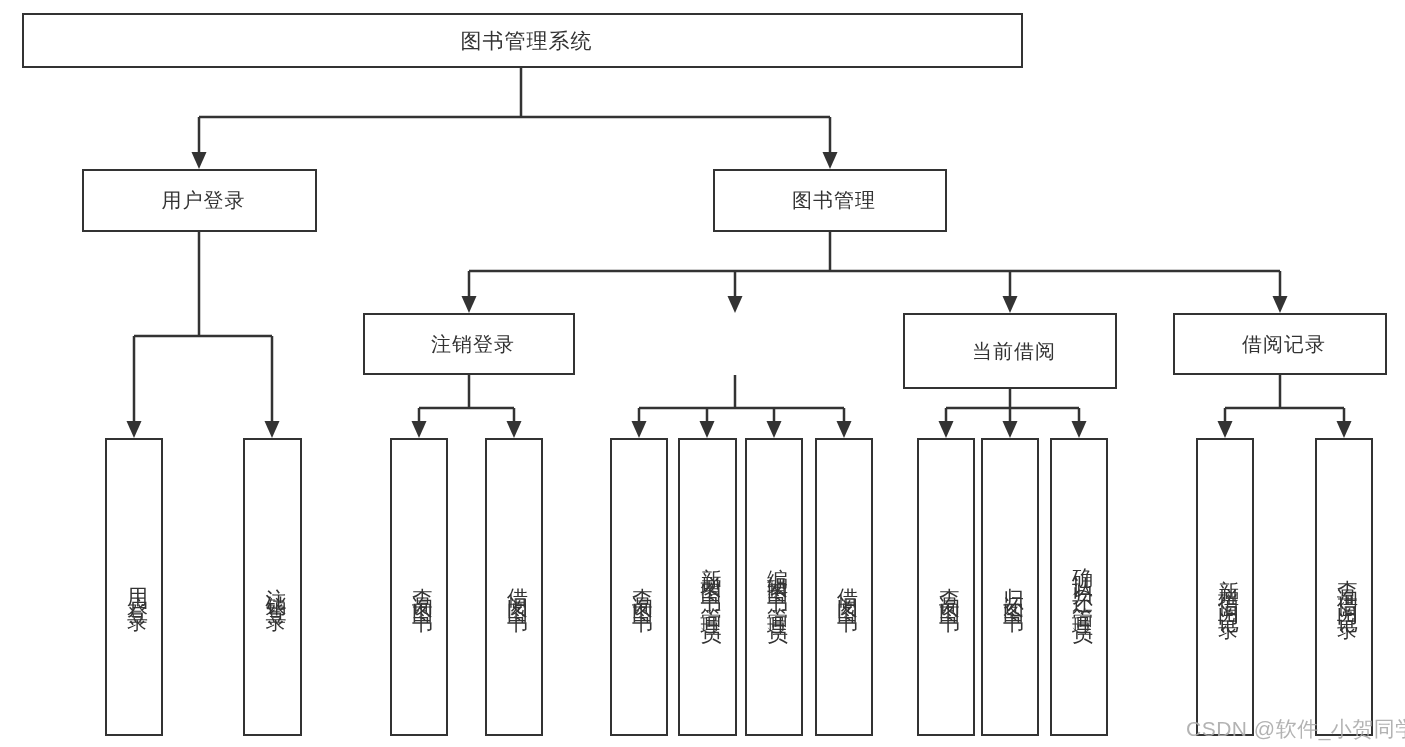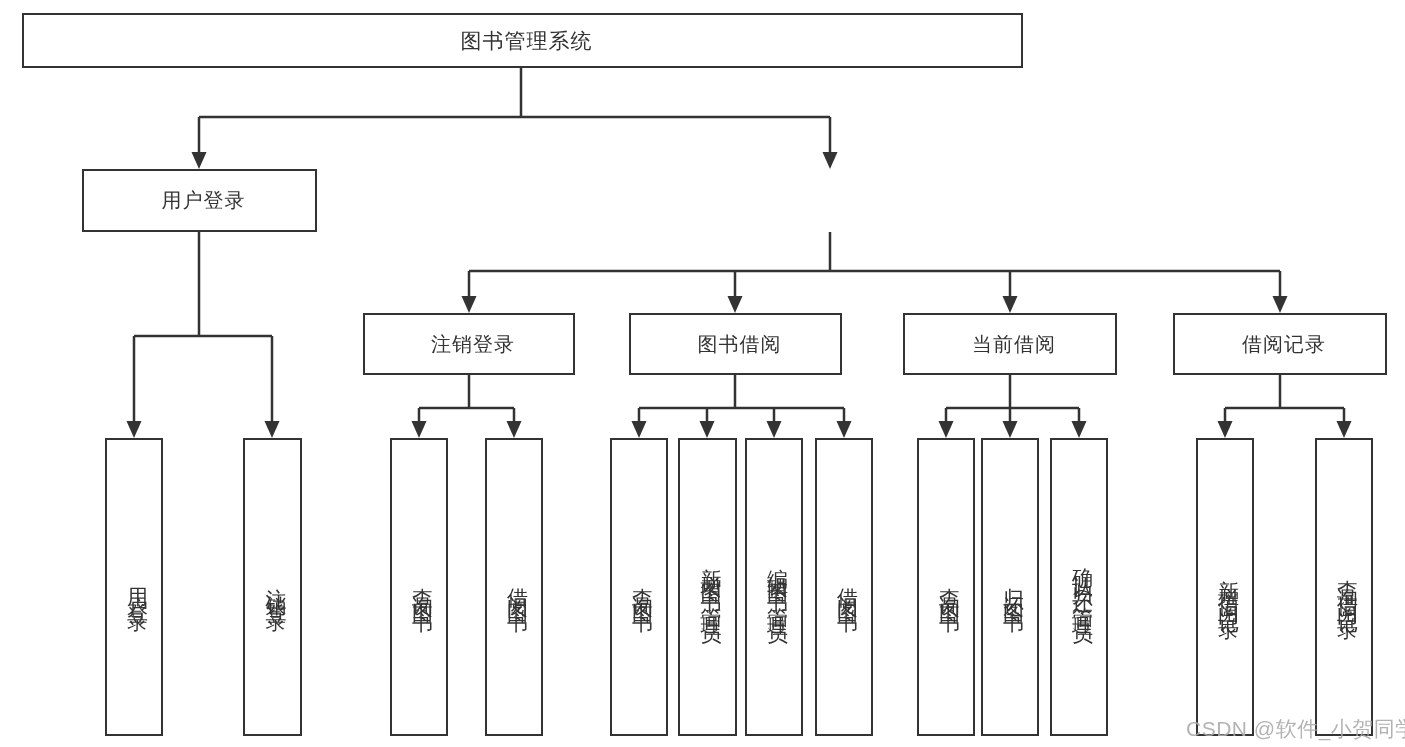--- a/index.html
+++ b/index.html
@@ -113,24 +113,24 @@
     <polygon points="1071.5,421 1086.5,421 1079,438"></polygon>
 
     <path d="M1280,375 V408 M1225,408 H1344 M1225,408 V422 M1344,408 V422"></path>
     <polygon points="1217.5,421 1232.5,421 1225,438"></polygon>
     <polygon points="1336.5,421 1351.5,421 1344,438"></polygon>
   </svg>
 
   <div class="node hbox root" style="left:22px; top:13px; width:1001px; height:55px;">图书管理系统</div>
 
   <div class="node hbox" style="left:82px; top:169px; width:235px; height:63px;">用户登录</div>
+  <div class="node hbox" style="left:713px; top:169px; width:234px; height:63px;">图书管理</div>
 
   <div class="node hbox" style="left:363px; top:313px; width:212px; height:62px;">注销登录</div>
-  <div class="node hbox" style="left:629px; top:313px; width:213px; height:62px;">图书借阅</div>
-  <div class="node hbox" style="left:903px; top:313px; width:214px; height:62px;">当前借阅</div>
+  <div class="node hbox" style="left:903px; top:313px; width:214px; height:76px;">当前借阅</div>
   <div class="node hbox" style="left:1173px; top:313px; width:214px; height:62px;">借阅记录</div>
 
   <div class="node vbox" style="left:105px; top:438px; width:58px; height:298px;">
     <span class="vlabel">用户登录</span>
   </div>
   <div class="node vbox" style="left:243px; top:438px; width:59px; height:298px;">
     <span class="vlabel">注销登录</span>
   </div>
 
   <div class="node vbox" style="left:390px; top:438px; width:58px; height:298px;">

